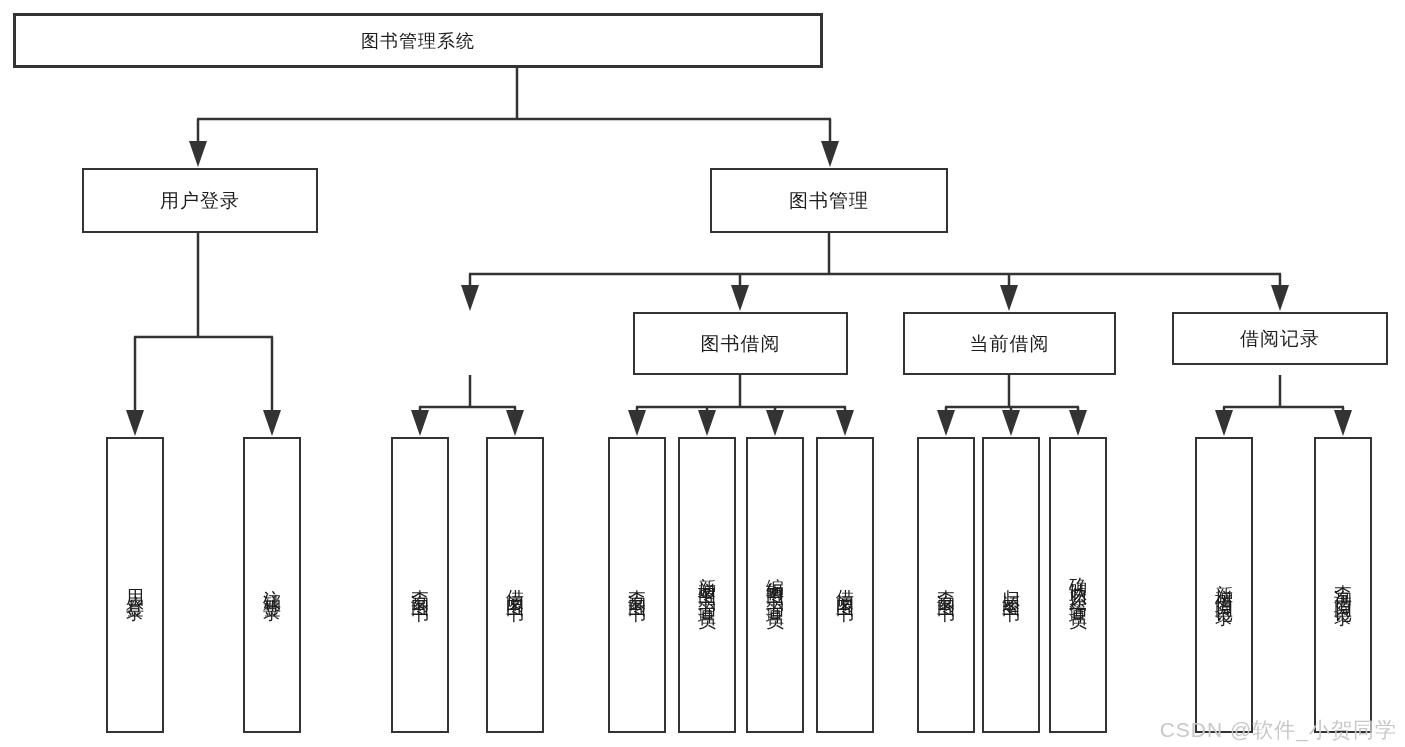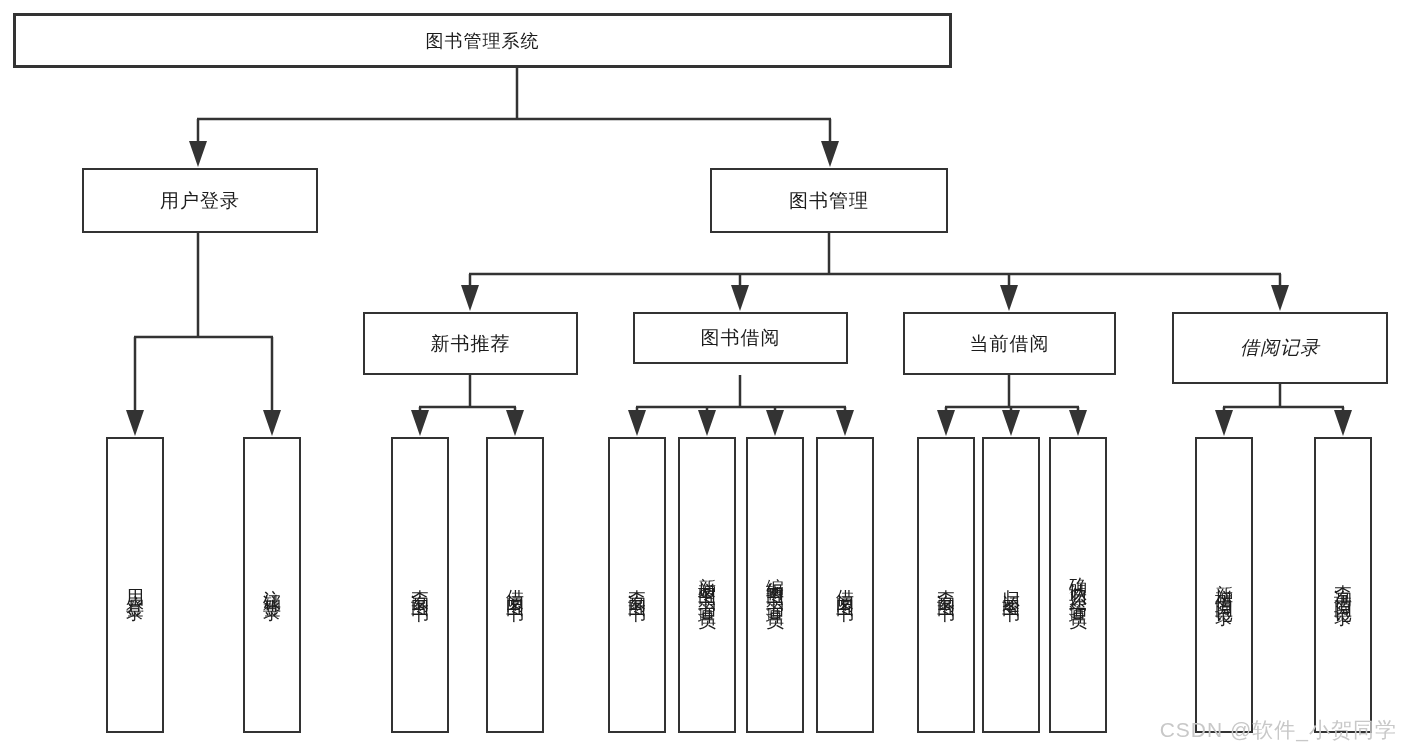--- a/index.html
+++ b/index.html
@@ -123,41 +123,38 @@
     <g>
       <path class="seg" d="M1280,375 V407"></path>
       <path class="seg" d="M1223,407 H1344"></path>
       <path class="seg" d="M1224,407 V413"></path>
       <polygon class="arrowhead" points="1215,410 1233,410 1224,436"></polygon>
       <path class="seg" d="M1343,407 V413"></path>
       <polygon class="arrowhead" points="1334,410 1352,410 1343,436"></polygon>
     </g>
   </svg>
 
-  <div class="node hbox rootbox" style="left:13px;top:13px;width:939px;height:55px;">
+  <div class="node hbox rootbox" style="left:13px;top:13px;width:810px;height:55px;">
     <span class="label">图书管理系统</span>
   </div>
 
   <div class="node hbox" style="left:82px;top:168px;width:236px;height:65px;">
     <span class="label">用户登录</span>
   </div>
   <div class="node hbox" style="left:710px;top:168px;width:238px;height:65px;">
     <span class="label">图书管理</span>
   </div>
 
-  <div class="node hbox" style="left:363px;top:312px;width:215px;height:63px;">
-    <span class="label">新书推荐</span>
-  </div>
-  <div class="node hbox" style="left:633px;top:312px;width:215px;height:52px;">
+  <div class="node hbox" style="left:633px;top:312px;width:215px;height:63px;">
     <span class="label">图书借阅</span>
   </div>
   <div class="node hbox" style="left:903px;top:312px;width:213px;height:63px;text-align:center;">
     <span class="label">当前借阅</span>
   </div>
-  <div class="node hbox" style="left:1172px;top:312px;width:216px;height:72px;font-style:italic;">
+  <div class="node hbox" style="left:1172px;top:312px;width:216px;height:53px;">
     <span class="label">借阅记录</span>
   </div>
 
   <div class="node vbox" style="left:106px;">
     <span class="label">用户登录</span>
   </div>
   <div class="node vbox" style="left:243px;">
     <span class="label">注销登录</span>
   </div>
 

